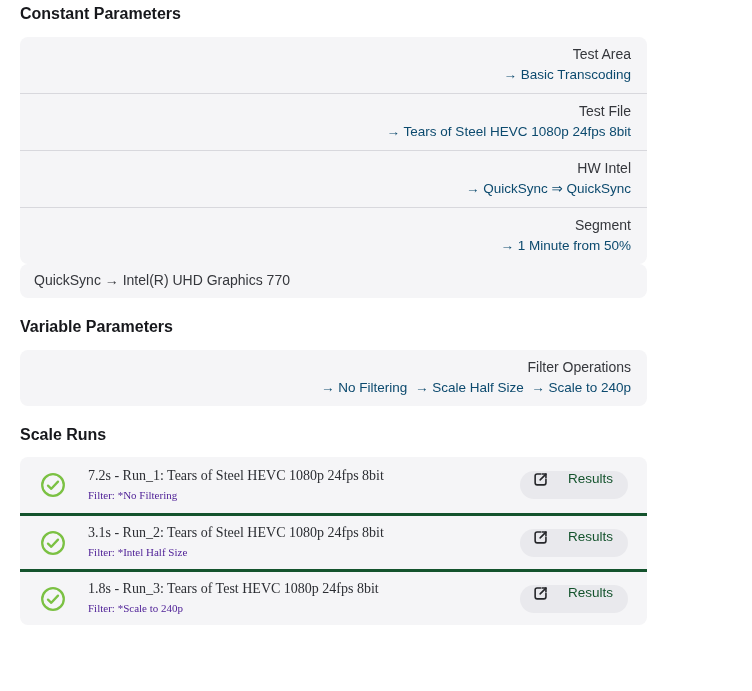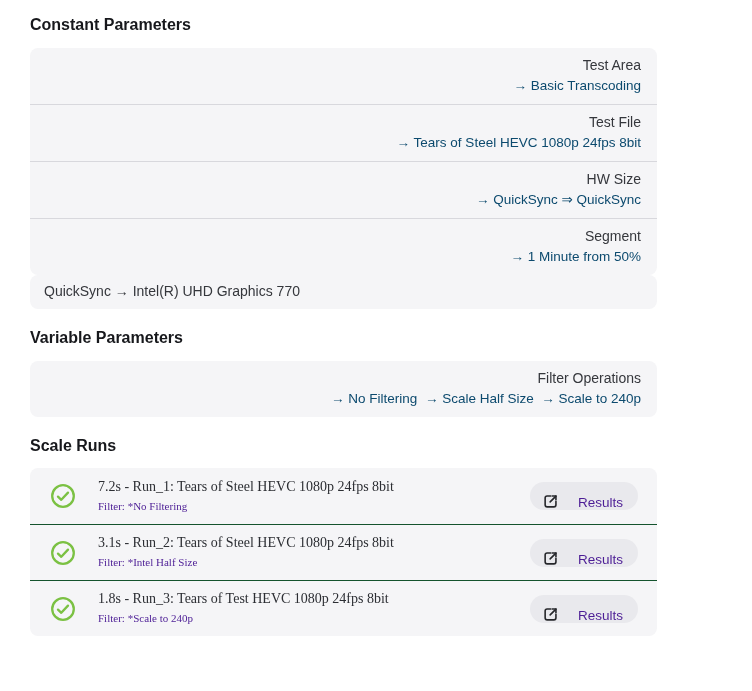--- a/index.html
+++ b/index.html
@@ -6,23 +6,22 @@
   body {
     width: 752px;
     height: 691px;
     background: #ffffff;
     font-family: "Liberation Sans", sans-serif;
     color: #2e3034;
     overflow: hidden;
   }
   .content {
     box-sizing: border-box;
-    padding: 15px 5px 0 20px;
+    padding: 4px 5px 0 20px;
     width: 652px;
-    margin-left: 10px;
   }
   .section-title {
     font-size: 16px;
     font-weight: 700;
     color: #17181c;
     line-height: 20px;
     margin: 0;
   }
   .section-title + .card { margin-top: 13px; }
   .card + .section-title { margin-top: 19px; }
@@ -58,21 +57,21 @@
     color: #35373c;
   }
   
   .run-row {
     display: flex;
     align-items: center;
     height: 56px;
     padding: 0 19px 0 20px;
     box-sizing: border-box;
   }
-  .run-row + .run-row { border-top: 1px solid #14532d; }
+  .run-row + .run-row { border-top: 3px solid #14532d; }
   .check-icon {
     width: 26px;
     height: 26px;
     flex: 0 0 26px;
     color: #7bc143;
   }
   .check-icon svg { width: 26px; height: 26px; display: block; }
   .run-text {
     margin-left: 22px;
     min-width: 0;
@@ -85,30 +84,30 @@
   }
   .run-subtitle {
     margin-top: 2px;
     font-size: 11px;
     line-height: 17px;
     color: #4c1d95;
   }
   .results-btn {
     margin-left: auto;
     display: flex;
-    align-items: flex-end;
+    align-items: flex-start;
     gap: 19px;
     height: 28px;
     padding: 0 15px 0 12px;
     border: none;
     border-radius: 999px;
     background: #e9e9ed;
     font-family: "Liberation Sans", sans-serif;
     font-size: 13.5px;
-    color: #4c1d95;
+    color: #14532d;
     cursor: pointer;
   }
   .results-btn .ext-icon { width: 17px; height: 17px; color: #26272b; }
   .results-btn .ext-icon svg { width: 17px; height: 17px; display: block; }
 </style>
 </head>
 <body>
 
 <main class="content">
 
@@ -117,21 +116,21 @@
   <section class="card">
     <div class="param-row">
       <div class="param-label">Test Area</div>
       <div class="param-value">→ Basic Transcoding</div>
     </div>
     <div class="param-row">
       <div class="param-label">Test File</div>
       <div class="param-value">→ Tears of Steel HEVC 1080p 24fps 8bit</div>
     </div>
     <div class="param-row">
-      <div class="param-label">HW Size</div>
+      <div class="param-label">HW Intel</div>
       <div class="param-value">→ QuickSync ⇒ QuickSync</div>
     </div>
     <div class="param-row">
       <div class="param-label">Segment</div>
       <div class="param-value">→ 1 Minute from 50%</div>
     </div>
   </section>
 
 
   <section class="card">

